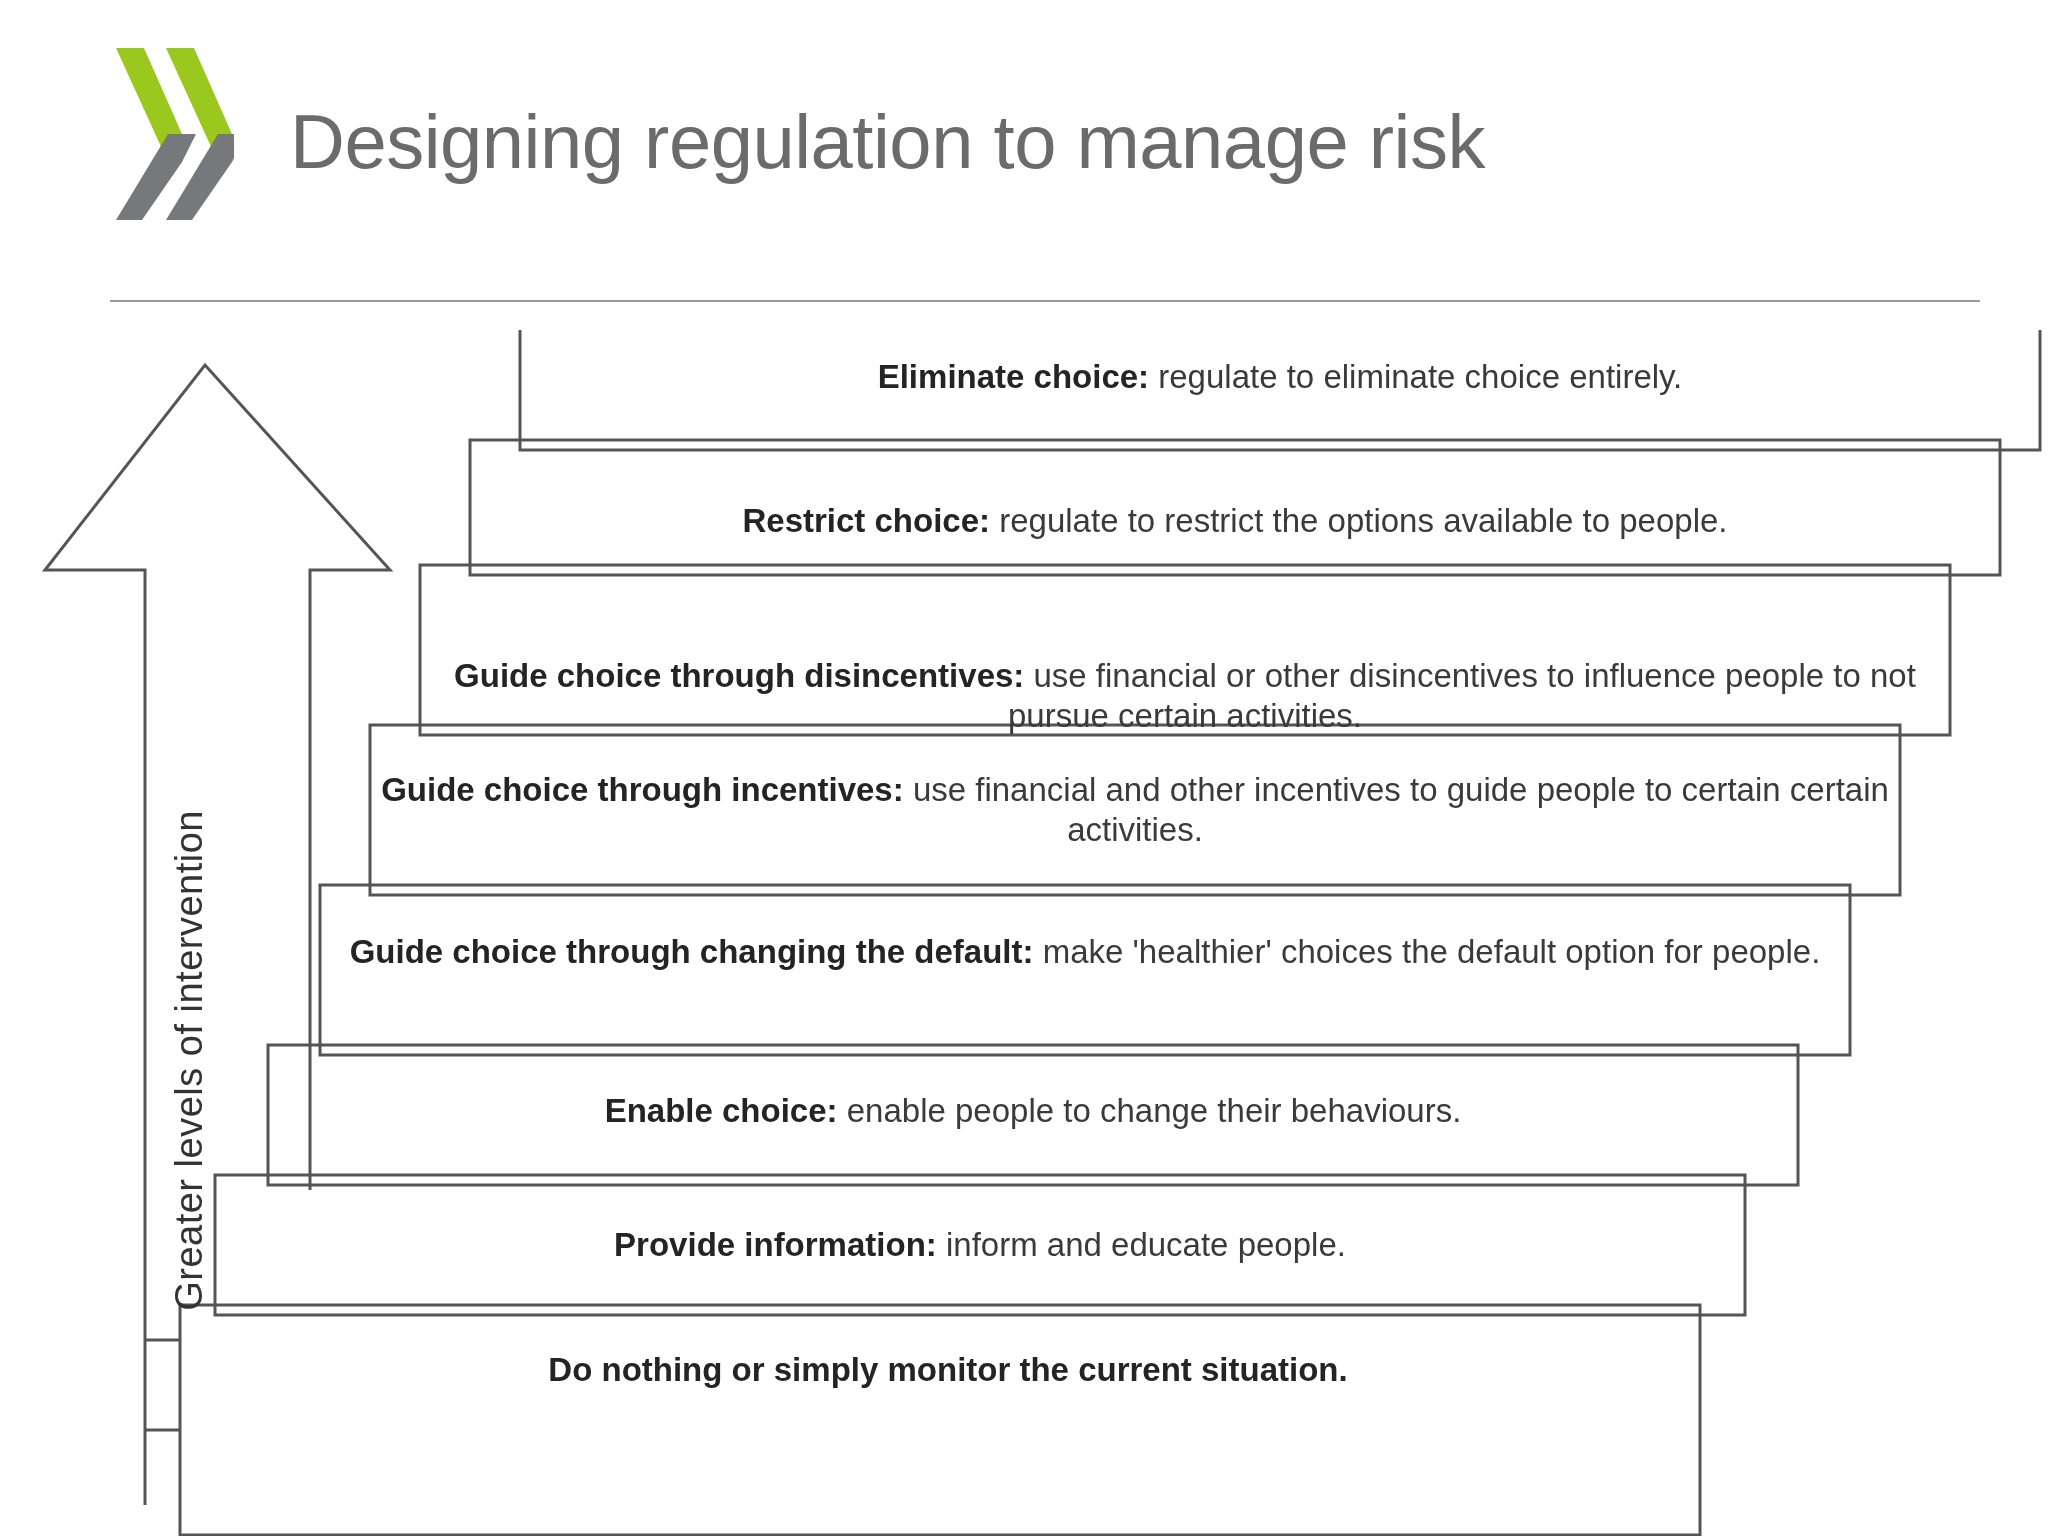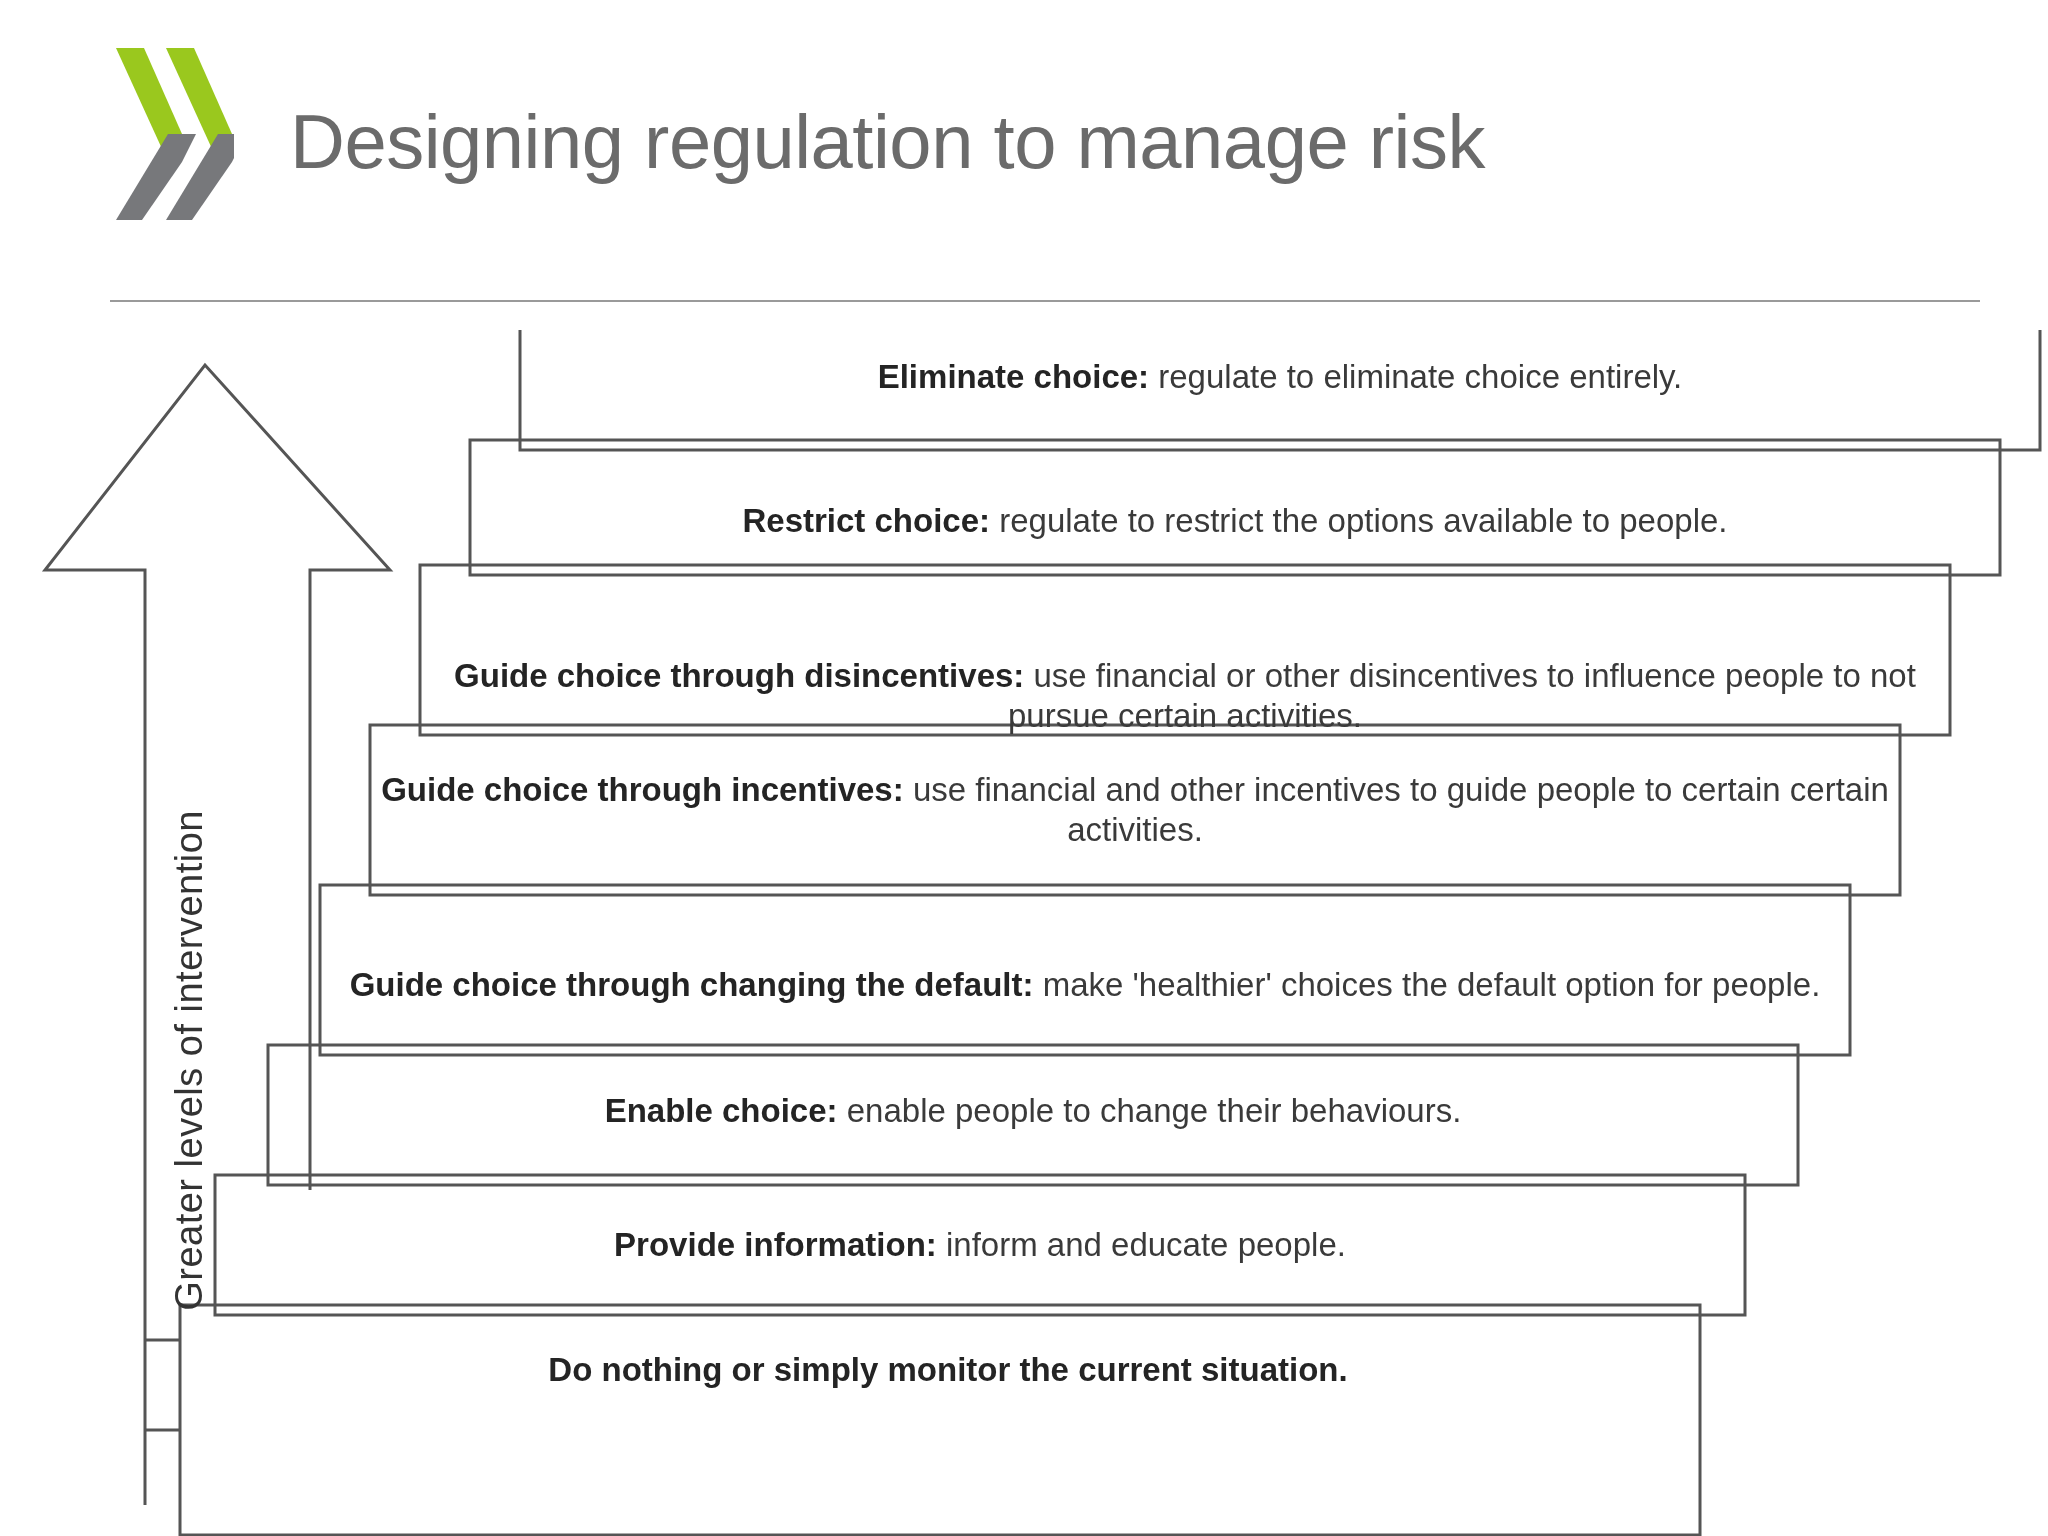--- a/index.html
+++ b/index.html
@@ -169,21 +169,21 @@
     </div>
 
     <div class="step" style="left:420px; top:235px; width:1530px; height:170px;margin-top:46px;">
       <span><span class="lbl">Guide choice through disincentives:</span><span class="dsc"> use financial or other disincentives to influence people to not pursue certain activities.</span></span>
     </div>
 
     <div class="step" style="left:370px; top:395px; width:1530px; height:170px;">
       <span><span class="lbl">Guide choice through incentives:</span><span class="dsc"> use financial and other incentives to guide people to certain certain activities.</span></span>
     </div>
 
-    <div class="step" style="left:320px; top:557px; width:1530px; height:196px;">
+    <div class="step" style="left:320px; top:524px; width:1530px; height:196px;">
       <span><span class="lbl">Guide choice through changing the default:</span><span class="dsc"> make 'healthier' choices the default option for people.</span></span>
     </div>
 
     <div class="step" style="left:268px; top:715px; width:1530px; height:132px;">
       <span><span class="lbl">Enable choice:</span><span class="dsc"> enable people to change their behaviours.</span></span>
     </div>
 
     <div class="step" style="left:215px; top:845px; width:1530px; height:140px;">
       <span><span class="lbl">Provide information:</span><span class="dsc"> inform and educate people.</span></span>
     </div>

